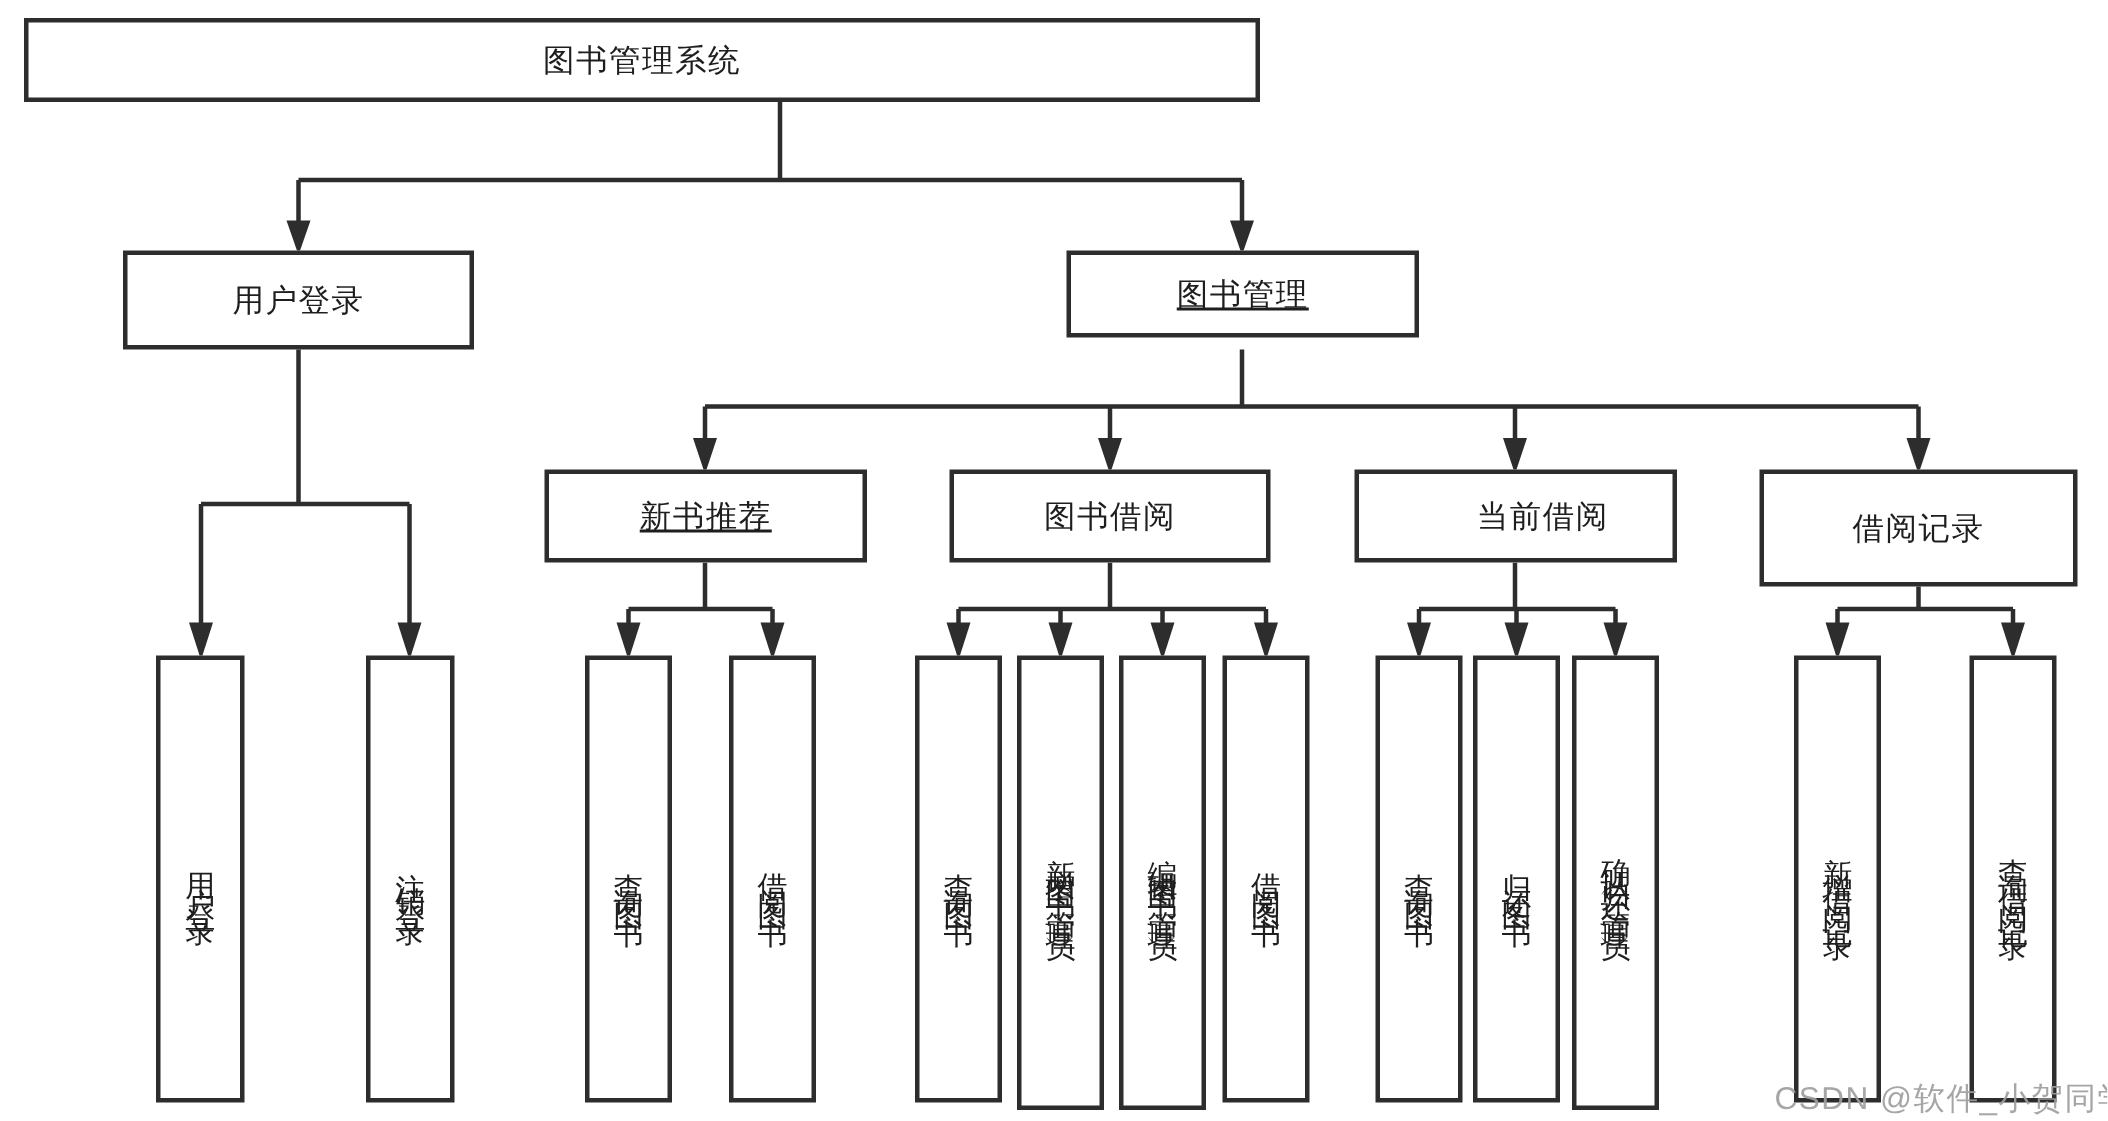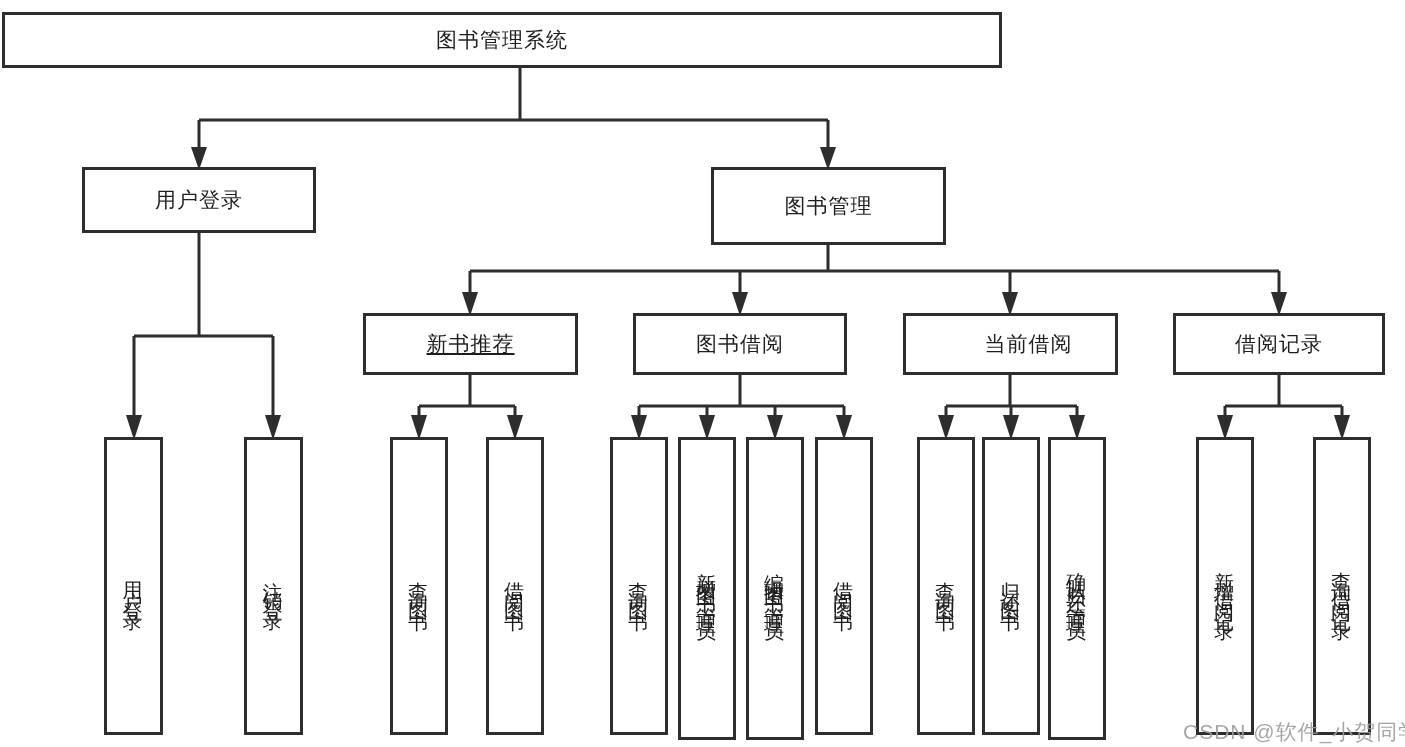--- a/index.html
+++ b/index.html
@@ -98,41 +98,41 @@
 
       <polygon points="938,415 954,415 946,440"></polygon>
       <polygon points="1003,415 1019,415 1011,440"></polygon>
       <polygon points="1069,415 1085,415 1077,440"></polygon>
 
       <polygon points="1217,415 1233,415 1225,440"></polygon>
       <polygon points="1334,415 1350,415 1342,440"></polygon>
     </g>
   </svg>
 
-  <div class="node" style="left:2px; top:12px; width:1000px; height:56px;">
+  <div class="node" style="left:16px; top:12px; width:824px; height:56px;">
     <span>图书管理系统</span>
   </div>
 
   <div class="node" style="left:82px; top:167px; width:234px; height:66px;">
     <span>用户登录</span>
   </div>
-  <div class="node" style="left:711px; top:167px; width:235px; height:78px;">
+  <div class="node" style="left:711px; top:167px; width:235px; height:58px;text-decoration:underline;">
     <span>图书管理</span>
   </div>
 
   <div class="node" style="left:363px; top:313px; width:215px; height:62px;text-decoration:underline;">
     <span>新书推荐</span>
   </div>
   <div class="node" style="left:633px; top:313px; width:214px; height:62px;">
     <span>图书借阅</span>
   </div>
   <div class="node" style="left:903px; top:313px; width:215px; height:62px;padding-left:36px;">
     <span>当前借阅</span>
   </div>
-  <div class="node" style="left:1173px; top:313px; width:212px; height:62px;">
+  <div class="node" style="left:1173px; top:313px; width:212px; height:78px;">
     <span>借阅记录</span>
   </div>
 
   <div class="node vert" style="left:104px; top:437px; width:59px; height:298px;">
     <span>用户登录</span>
   </div>
   <div class="node vert" style="left:244px; top:437px; width:59px; height:298px;">
     <span>注销登录</span>
   </div>
 

